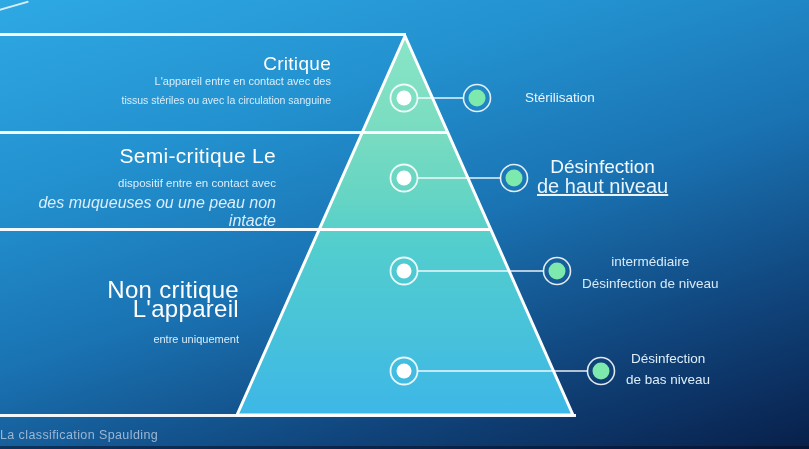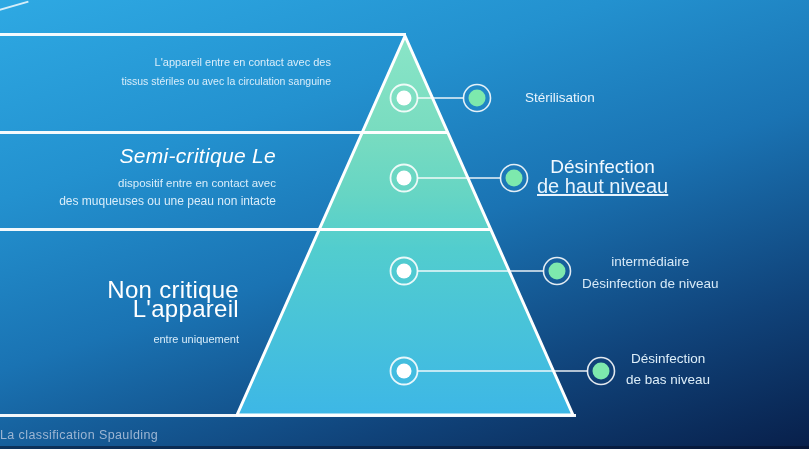--- a/index.html
+++ b/index.html
@@ -13,23 +13,23 @@
   .hline { position:absolute; left:0; height:3px; background:var(--separator-line); opacity:.95; }
   .corner-sliver { position:absolute; left:-3px; top:5px; width:32px; height:2px;
     background:rgba(255,255,255,.8); transform:rotate(-16deg); }
   .overlay-svg { position:absolute; left:0; top:0; }
   .txtblock { position:absolute; text-align:right; }
   .lv-heading { color:var(--heading-text); letter-spacing:.3px; }
   .lv-desc { color:var(--body-text); }
   .b1 .lv-heading { font-size:19px; line-height:19px; }
   .b1 .d1 { font-size:11px;   margin-top:2px; }
   .b1 .d2 { font-size:10.5px; margin-top:7px;padding-left:17px; }
-  .b2 .lv-heading { font-size:21px; line-height:21px;font-style:italic; }
+  .b2 .lv-heading { font-size:21px; line-height:21px; }
   .b2 .d1 { font-size:11.5px; margin-top:11px; }
-  .b2 .d2 { font-size:12px;   margin-top:5px; }
+  .b2 .d2 { font-size:16px;   margin-top:5px;font-style:italic; }
   .b3 .lv-heading { font-size:24px; line-height:19px; }
   .b3 .d1 { font-size:11px;   margin-top:15px; }
   .b3 .d2 { font-size:10.5px; margin-top:5px; }
   .callout-label { position:absolute; text-align:center; color:#e9f4fd; }
   .cl1 { left:525px; top:90px;  font-size:13.5px; line-height:16px; }
   .cl2 { left:537px; top:157px; }
   .cl2 .big   { font-size:19px; line-height:20px; color:#f2f9ff; }
   .cl2 .small { font-size:20px; line-height:16px; margin-top:1px;text-decoration:underline; }
   .cl3 { left:582px; top:251px; font-size:13.5px; line-height:22px; color:#d7e9f7; }
   .cl4 { left:626px; top:348px; font-size:13.5px; line-height:21px; color:#ddeef9; }
@@ -84,20 +84,21 @@
     <circle cx="557" cy="271" r="8.5" fill="var(--callout-dot)"></circle>
 
     <line x1="417.5" y1="371" x2="587.5" y2="371" stroke="#ffffff" stroke-width="1.6" opacity="0.9"></line>
     <circle cx="404" cy="371" r="13.5" fill="none" stroke="#ffffff" stroke-width="1.8" opacity="0.88"></circle>
     <circle cx="404" cy="371" r="7.5" fill="var(--node-dot)"></circle>
     <circle cx="601" cy="371" r="13.5" fill="none" stroke="#ffffff" stroke-width="1.6" opacity="0.88"></circle>
     <circle cx="601" cy="371" r="8.5" fill="var(--callout-dot)"></circle>
   </svg>
 
   <div class="txtblock b1" style="right:478px; top:54px;">
+    <div class="lv-heading">Critique</div>
     <div class="lv-desc d1">L'appareil entre en contact avec des</div>
     <div class="lv-desc d2">tissus stériles ou avec la circulation sanguine</div>
   </div>
 
   <div class="txtblock b2" style="right:533px; top:145px;">
     <div class="lv-heading">Semi-critique Le</div>
     <div class="lv-desc d1">dispositif entre en contact avec</div>
     <div class="lv-desc d2">des muqueuses ou une peau non intacte</div>
   </div>
 

